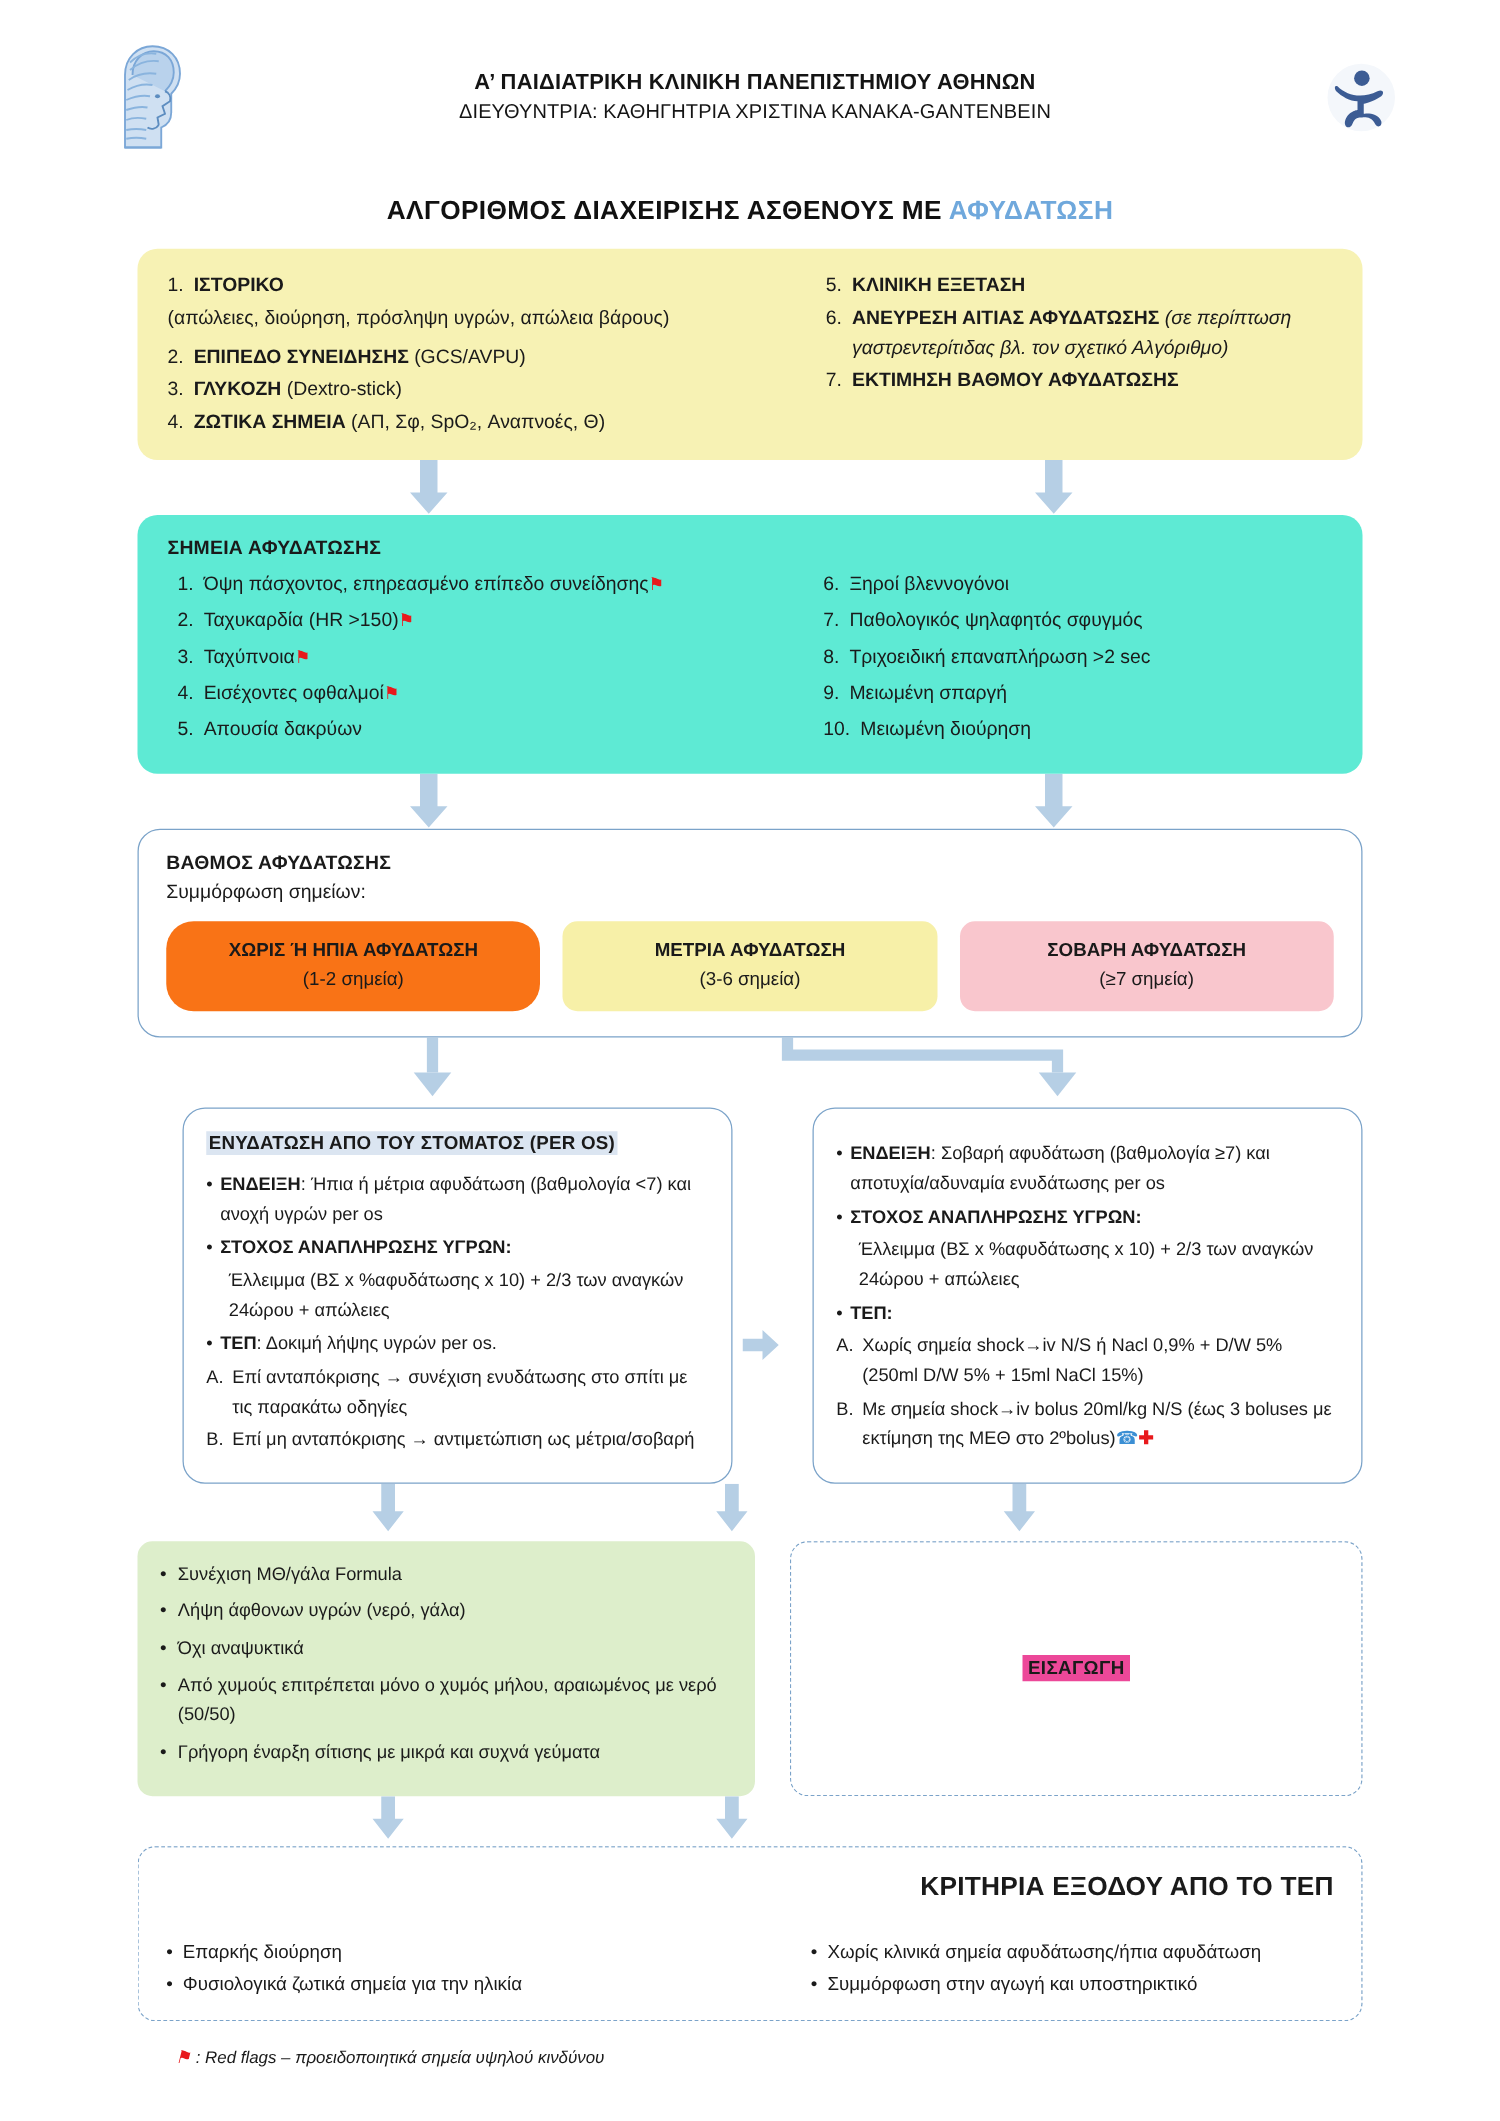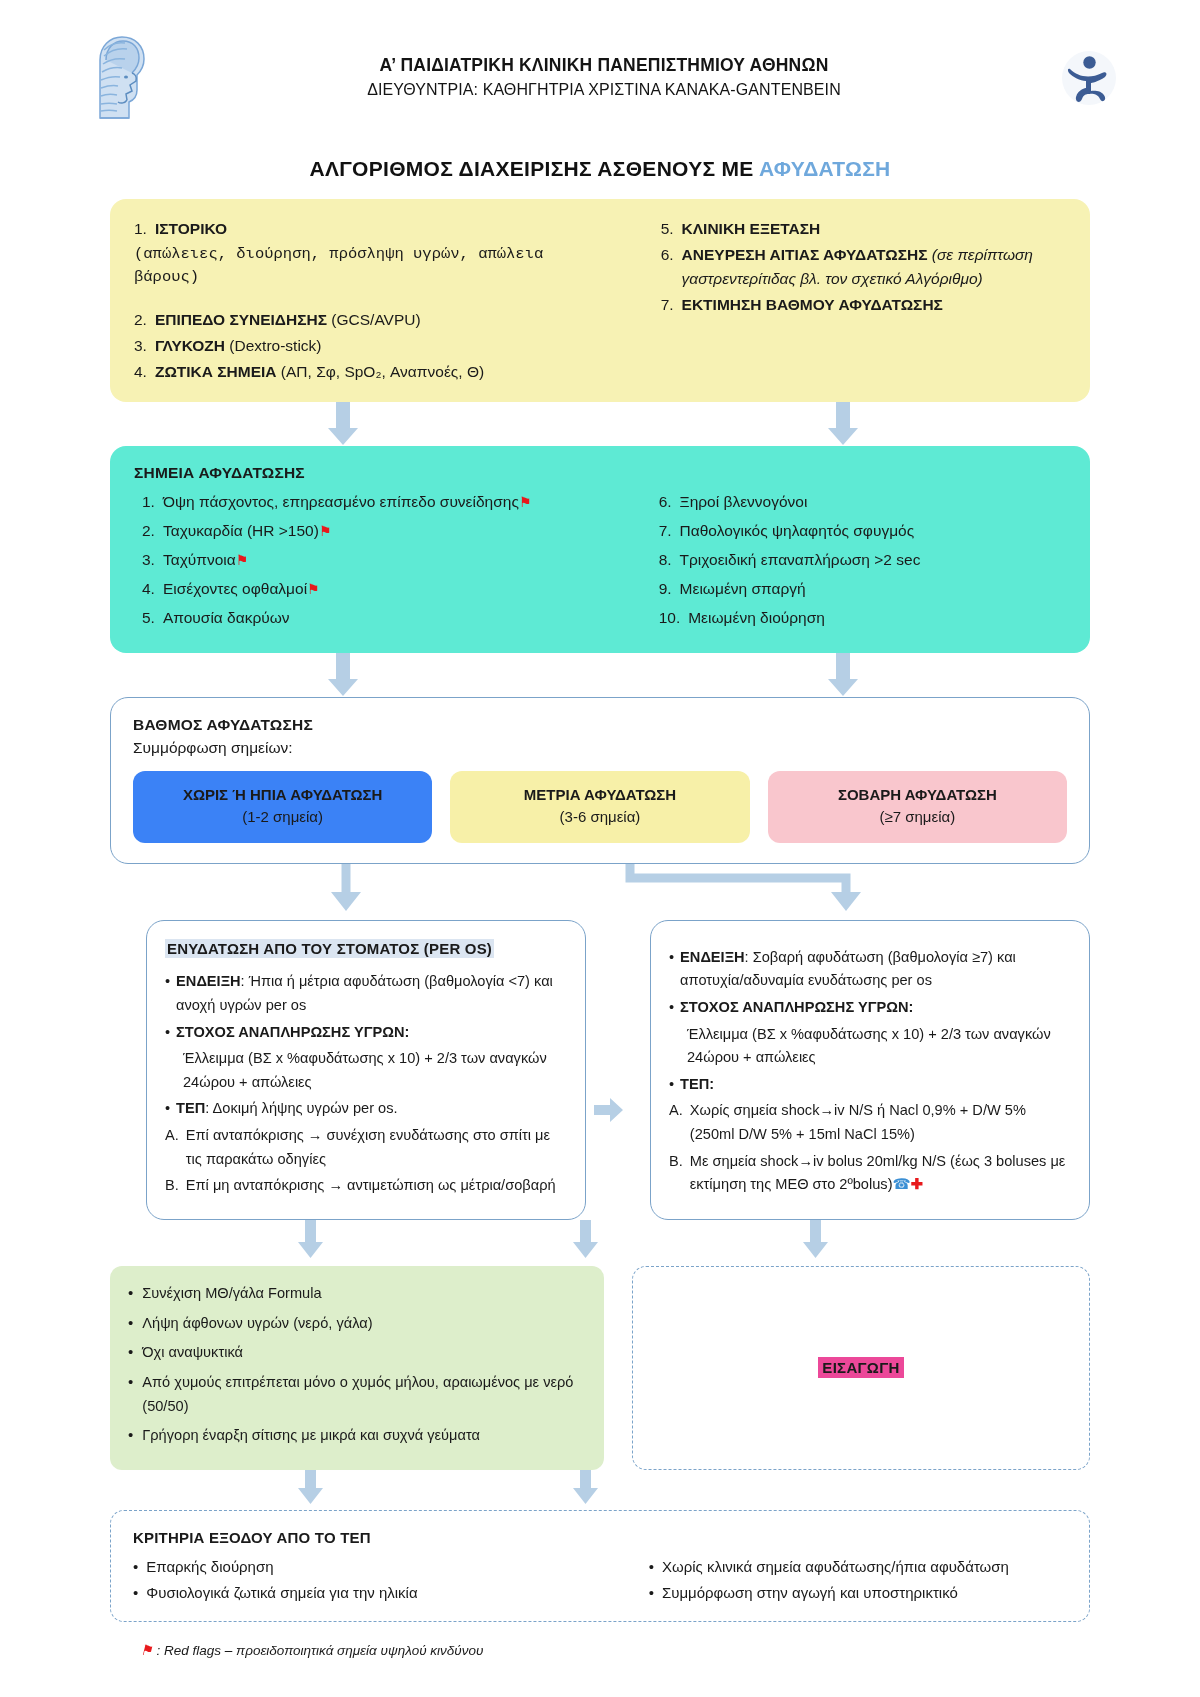--- a/index.html
+++ b/index.html
@@ -34,21 +34,21 @@
   .doc-title {
     text-align: center; font-size: 21px; font-weight: bold;
     letter-spacing: .3px; margin: 26px 0 18px 0; color: #111;
   }
   .doc-title .accent { color: #6fa8dc; }
 
   
   .box { position: relative; border-radius: 16px; }
   .box-yellow { background: #f7f2b4; }
   .box-blue   { background: #5eead4; }
-  .box-green-sm  { background: #3b82f6; border-radius: 12px; }
+  .box-green-sm  { background: #f97316; border-radius: 22px; }
   .box-yellow-sm { background: #f7f0a8; border-radius: 12px; }
   .box-pink-sm   { background: #f9c6cd; border-radius: 12px; }
   .box-outline { background: #fff; border: 1.6px solid #7ba3c9; border-radius: 18px; }
   .box-green-big { background: #ddeecb; border-radius: 12px; }
   .box-dashed { background: #fff; border: 1.8px dashed #7ba3c9; border-radius: 14px; }
 
   .wrap { width: 980px; margin: 0 auto; }
 
   .two-col { display: flex; }
   .col-l { flex: 1 1 52%; }
@@ -60,21 +60,21 @@
   .num { flex: 0 0 auto; }
   .txt { flex: 1 1 auto; }
   b.k { font-weight: bold; }
   i.it { font-style: italic; }
 
   
   #assess { padding: 18px 24px 16px 24px; font-size: 15.5px; }
   #assess .col-l { padding-right: 14px; }
   #assess .col-r { padding-left: 42px; }
   #assess li { margin-bottom: 2px; }
-  #assess .sub { line-height: 1.5; margin-bottom: 18px; font-family: Liberation Mono, monospace; }
+  #assess .sub { line-height: 1.5; margin-bottom: 8px; }
 
   
   #signs { padding: 18px 24px 18px 24px; font-size: 15.5px; }
   #signs .hd { font-weight: bold; font-size: 15.5px; margin-bottom: 8px; letter-spacing:.2px;}
   #signs .col-l { padding-left: 8px; padding-right: 10px; }
   #signs .col-r { padding-left: 40px; }
   #signs li { margin-bottom: 5px; }
   .flag { color: #e8191c; font-size: 14px; letter-spacing:-1px; }
 
   
@@ -115,21 +115,21 @@
   #admit {
     flex: 1 1 0; display: flex; align-items: center; justify-content: center;
   }
   #admit .lab {
     font-weight: bold; font-size: 15px; background: #ec4899; padding: 2px 4px;
     letter-spacing: .3px;
   }
 
   
   #exit { padding: 14px 22px 16px 22px; font-size: 15px; line-height: 1.7; }
-  #exit .hd { font-weight: bold; font-size: 15px; margin-bottom: 4px; letter-spacing:.2px;}
+  #exit .hd { font-weight: bold; font-size: 21px; margin-bottom: 22px; letter-spacing:.2px;text-align:right;}
   #exit .col-l { padding-right: 12px; }
   #exit .col-r { padding-left: 30px; }
   #exit ul { list-style: none; }
   #exit li { display: flex; gap: 8px; }
 
   
   .footnote {
     font-size: 13.5px; font-style: italic; margin: 20px 0 0 30px;
     display: flex; align-items: center; gap: 5px;
   }

